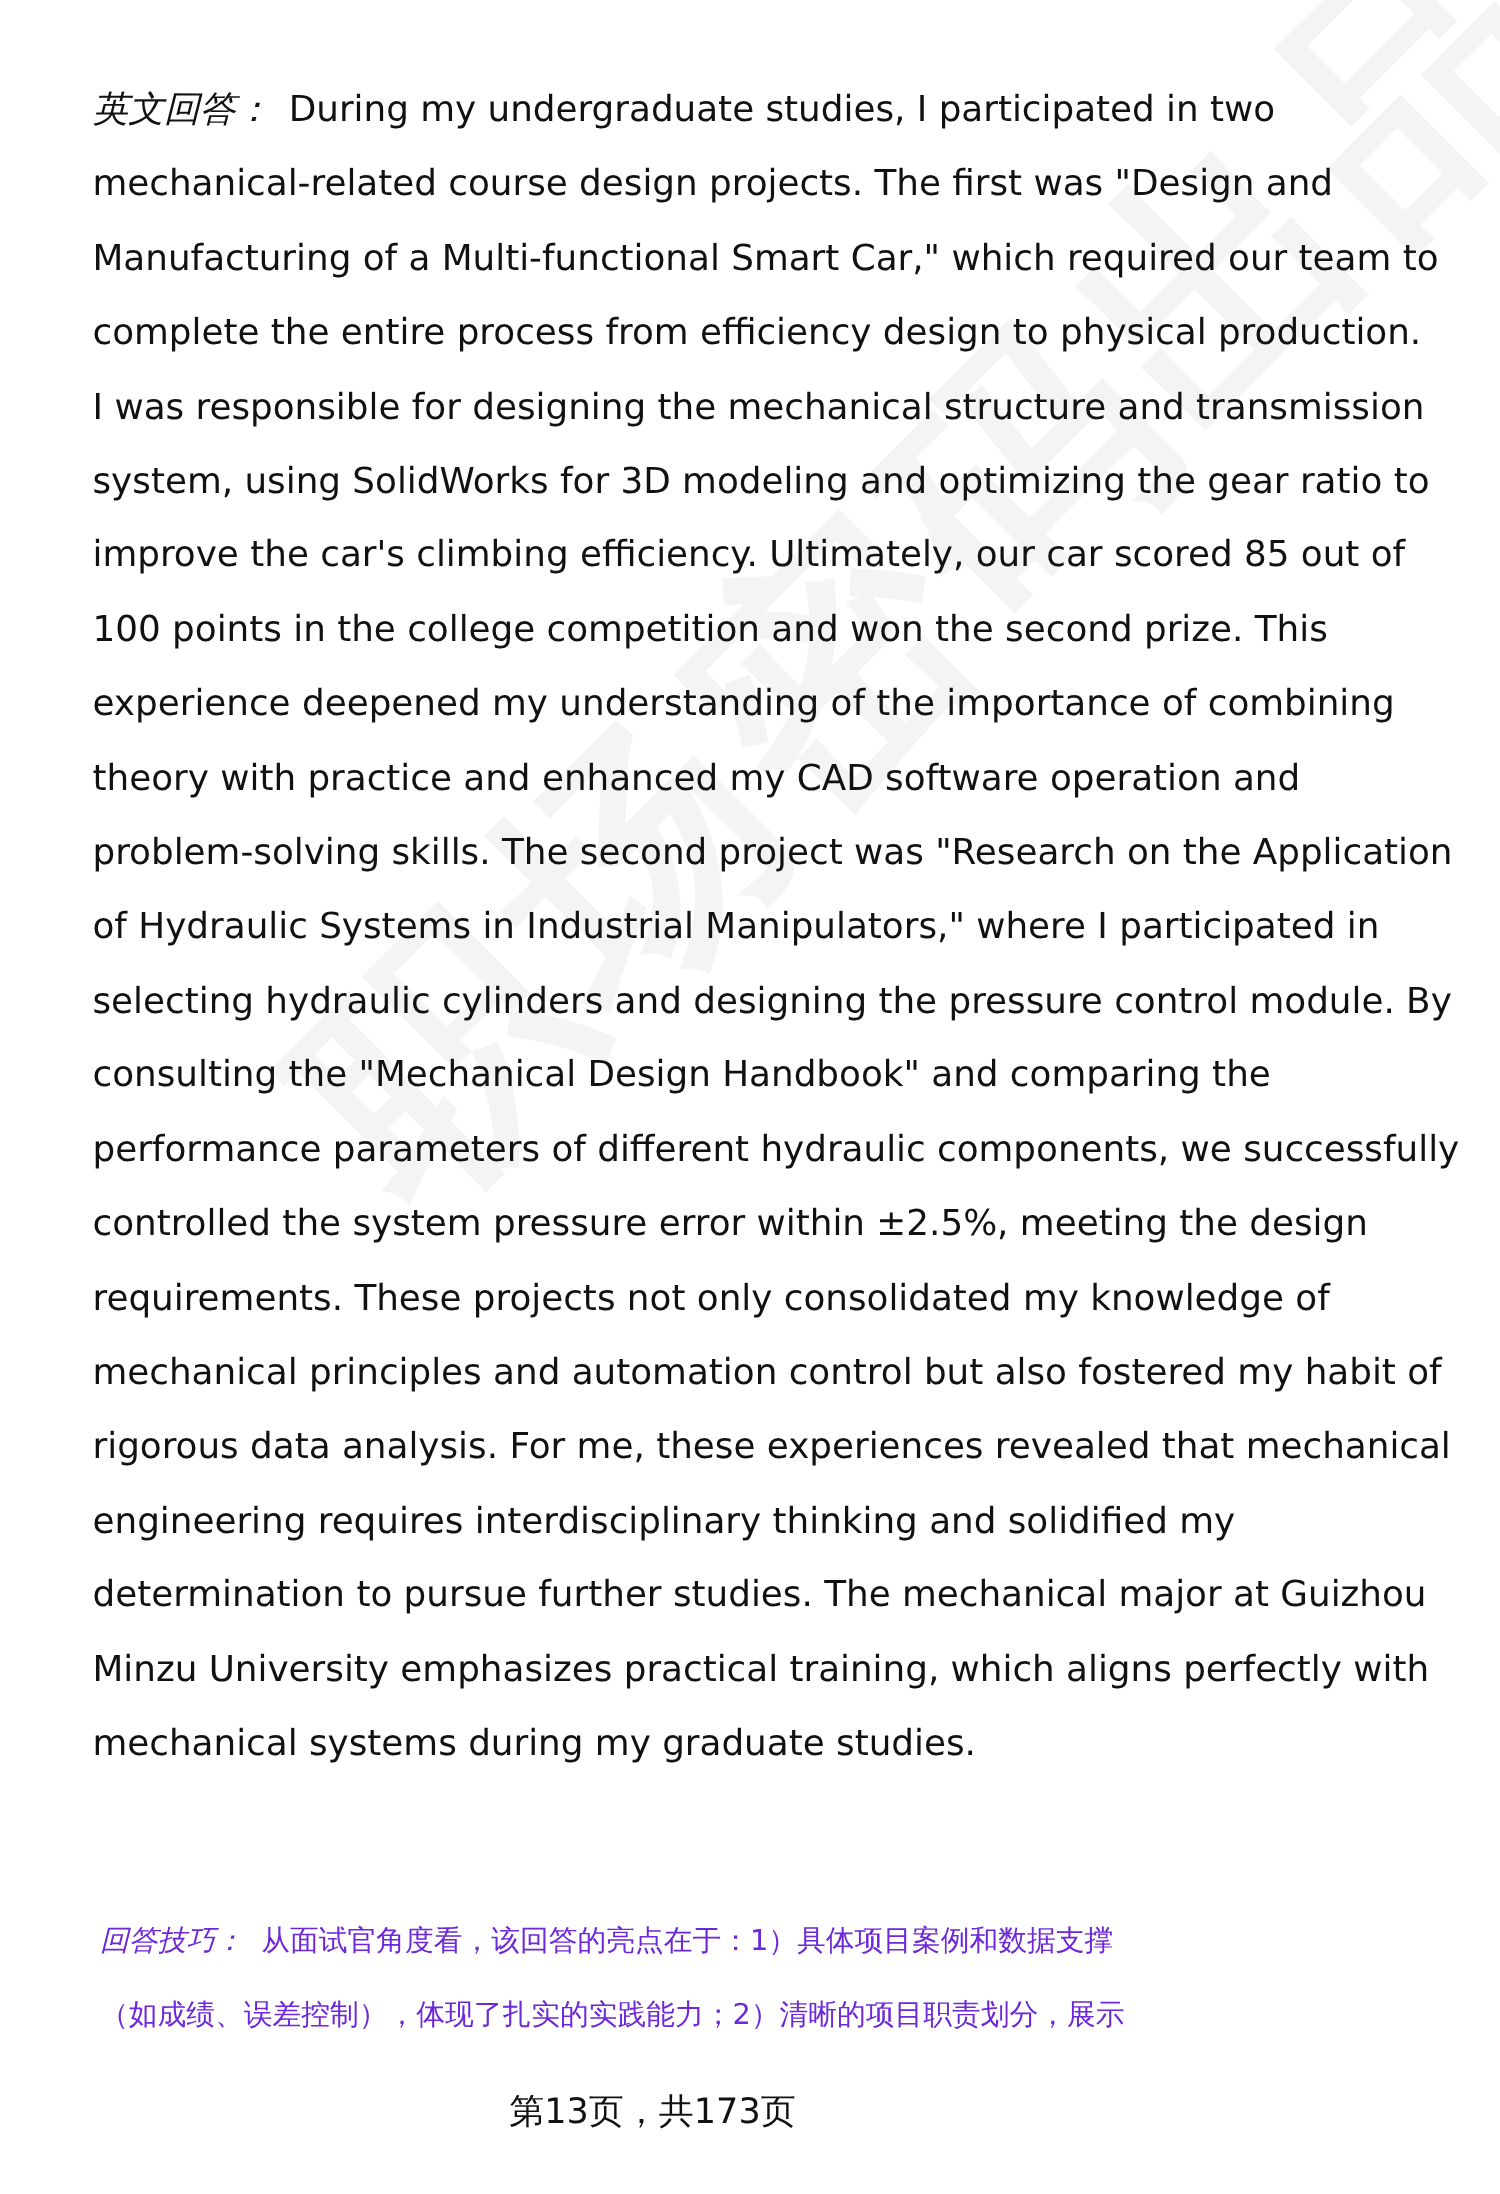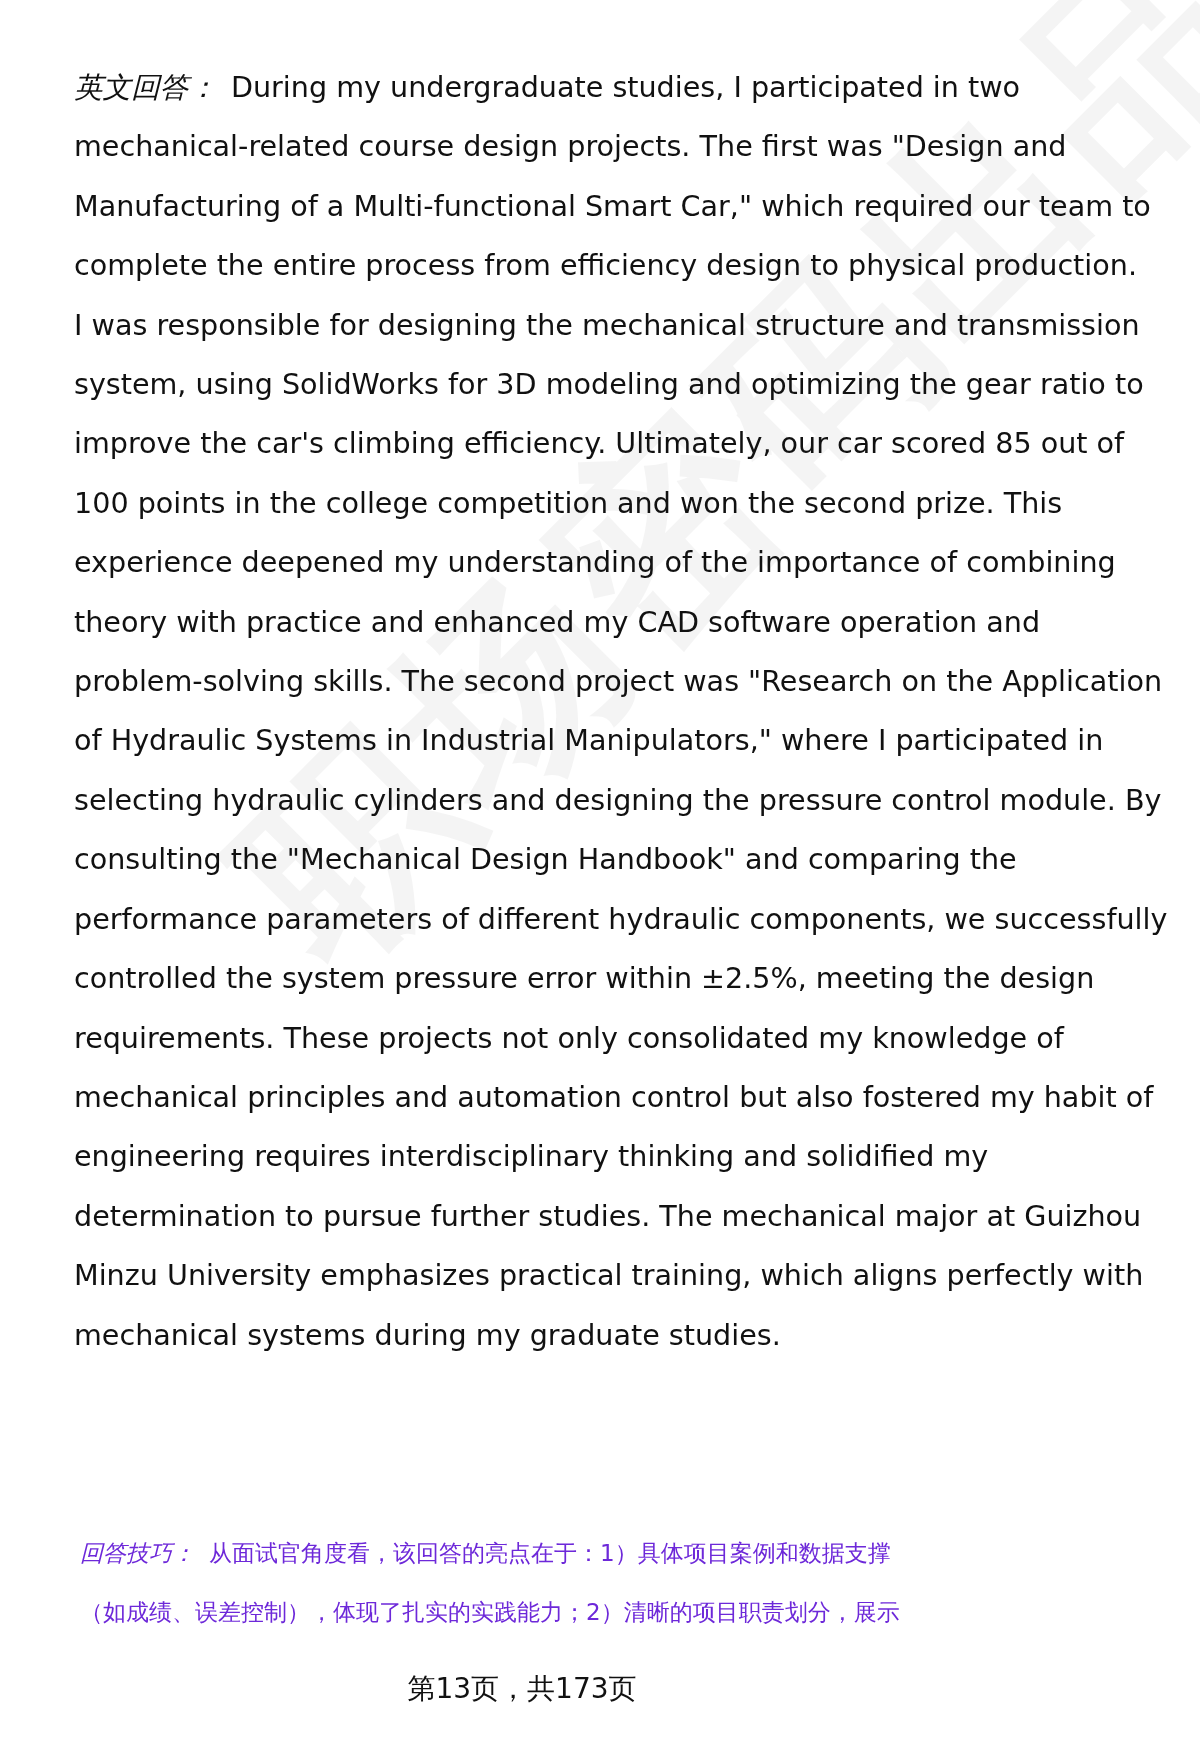--- a/index.html
+++ b/index.html
@@ -47,20 +47,21 @@
     <span class="line">experience deepened my understanding of the importance of combining</span>
     <span class="line">theory with practice and enhanced my CAD software operation and</span>
     <span class="line">problem-solving skills. The second project was "Research on the Application</span>
     <span class="line">of Hydraulic Systems in Industrial Manipulators," where I participated in</span>
     <span class="line">selecting hydraulic cylinders and designing the pressure control module. By</span>
     <span class="line">consulting the "Mechanical Design Handbook" and comparing the</span>
     <span class="line">performance parameters of different hydraulic components, we successfully</span>
     <span class="line">controlled the system pressure error within ±2.5%, meeting the design</span>
     <span class="line">requirements. These projects not only consolidated my knowledge of</span>
     <span class="line">mechanical principles and automation control but also fostered my habit of</span>
+    <span class="line">rigorous data analysis. For me, these experiences revealed that mechanical</span>
     <span class="line">engineering requires interdisciplinary thinking and solidified my</span>
     <span class="line">determination to pursue further studies. The mechanical major at Guizhou</span>
     <span class="line">Minzu University emphasizes practical training, which aligns perfectly with</span>
     <span class="line">mechanical systems during my graduate studies.</span>
   </div>
 
   <div class="tip">
     <span class="line"><span class="label">回答技巧：</span><span>从面试官角度看，该回答的亮点在于：1）具体项目案例和数据支撑</span></span>
     <span class="line">（如成绩、误差控制），体现了扎实的实践能力；2）清晰的项目职责划分，展示</span>
   </div>

